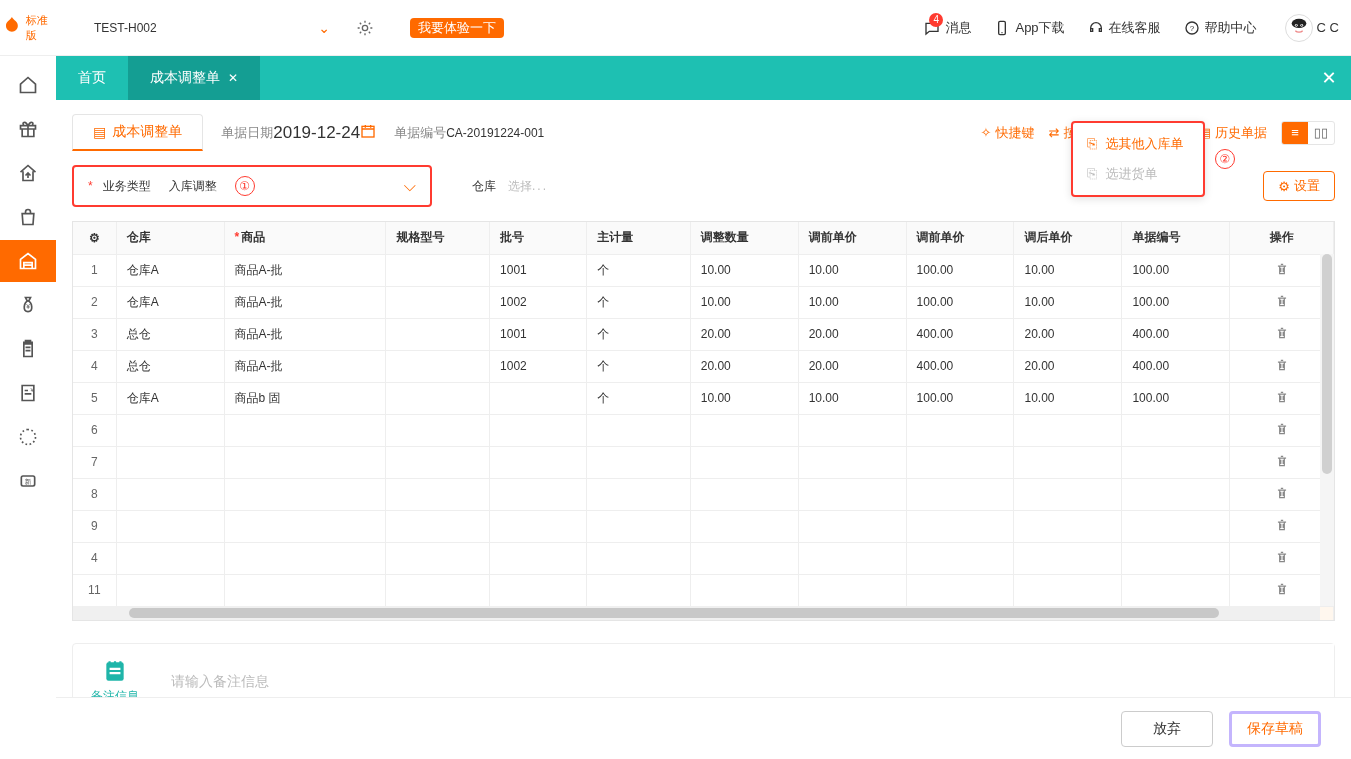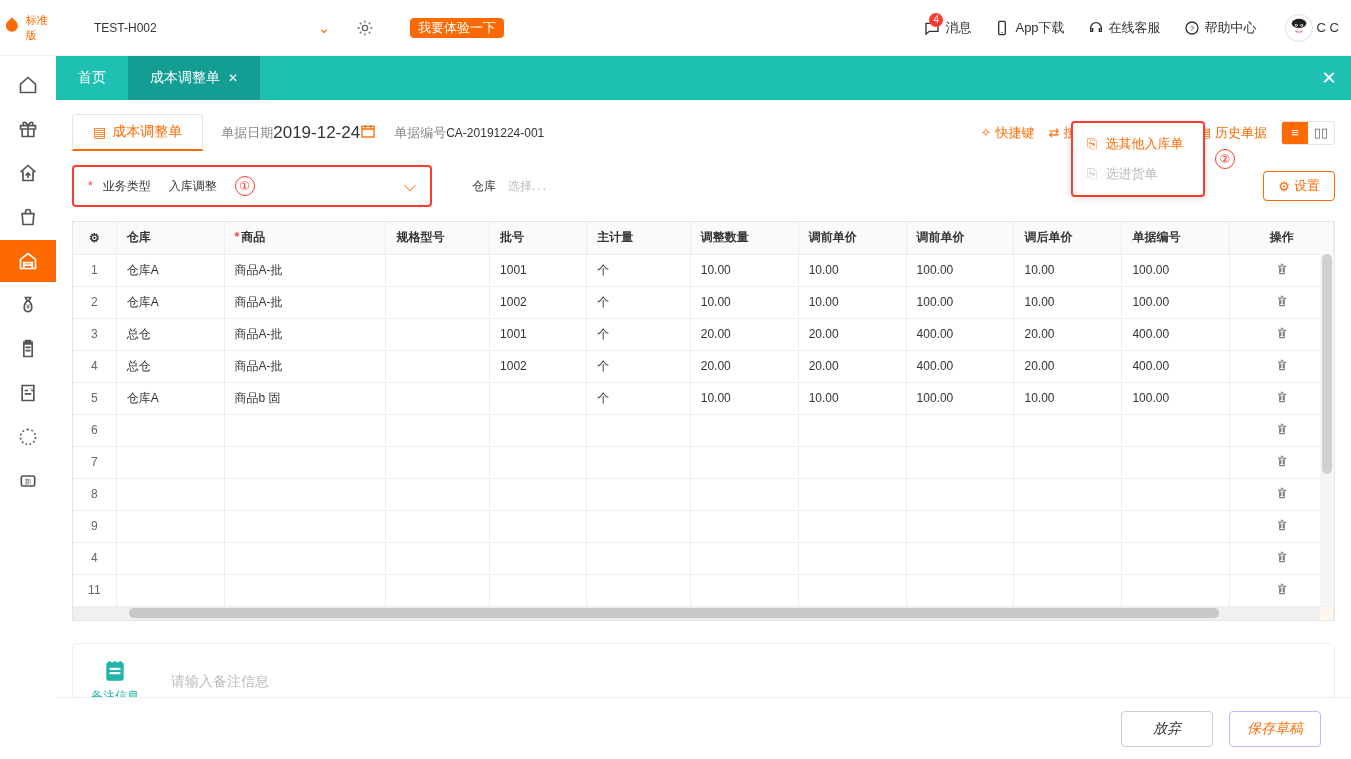--- a/index.html
+++ b/index.html
@@ -92,23 +92,23 @@
 
   
   .remarks{ margin-top:22px; display:flex; border:1px solid #eee; border-radius:4px; height:76px;}
   .remarks-label{ width:84px; display:flex; flex-direction:column; align-items:center; justify-content:center; gap:4px; color:#1fb5a9; cursor:pointer;}
   .remarks-label svg{width:26px;height:26px;}
   .remarks input{ flex:1; border:none; outline:none; font-size:14px; padding:0 14px; color:#333;}
   .remarks input::placeholder{color:#bbb;}
 
   
   .footer{ position:absolute; left:56px; right:0; bottom:0; height:62px; border-top:1px solid #eee; display:flex; align-items:center; justify-content:flex-end; gap:16px; padding-right:30px; background:#fff;}
-  .btn{ height:36px; min-width:92px; border-radius:4px; font-size:14px; cursor:pointer; display:flex; align-items:center; justify-content:center; gap:4px;font-style:italic;}
+  .btn{ height:36px; min-width:92px; border-radius:4px; font-size:14px; cursor:pointer; display:flex; align-items:center; justify-content:center; gap:4px;}
   .btn-default{ background:#fff; border:1px solid #ccc; color:#333;}
-  .btn-outline{ background:#fff; border:1px solid #c4b5fd; color:#ff6a00;}
+  .btn-outline{ background:#fff; border:3px solid #c4b5fd; color:#ff6a00;}
   .btn-primary{ background:#ff6a00; border:1px solid #ff6a00; color:#fff; min-width:120px;}
   .dd-caret{ font-size:10px; }
 
   
   .right-dock{position:absolute; right:0; top:244px; display:flex; flex-direction:column; gap:0;}
   .dock-btn{ width:36px; height:36px; background:#f5f5f5; display:flex; align-items:center; justify-content:center; color:#888; cursor:pointer; border-left:1px solid #eee; border-bottom:1px solid #eee;}
   .dock-btn.accent{ background:#1ec0b2; color:#fff; }
 
   .icon16{width:16px;height:16px;}
 </style>

